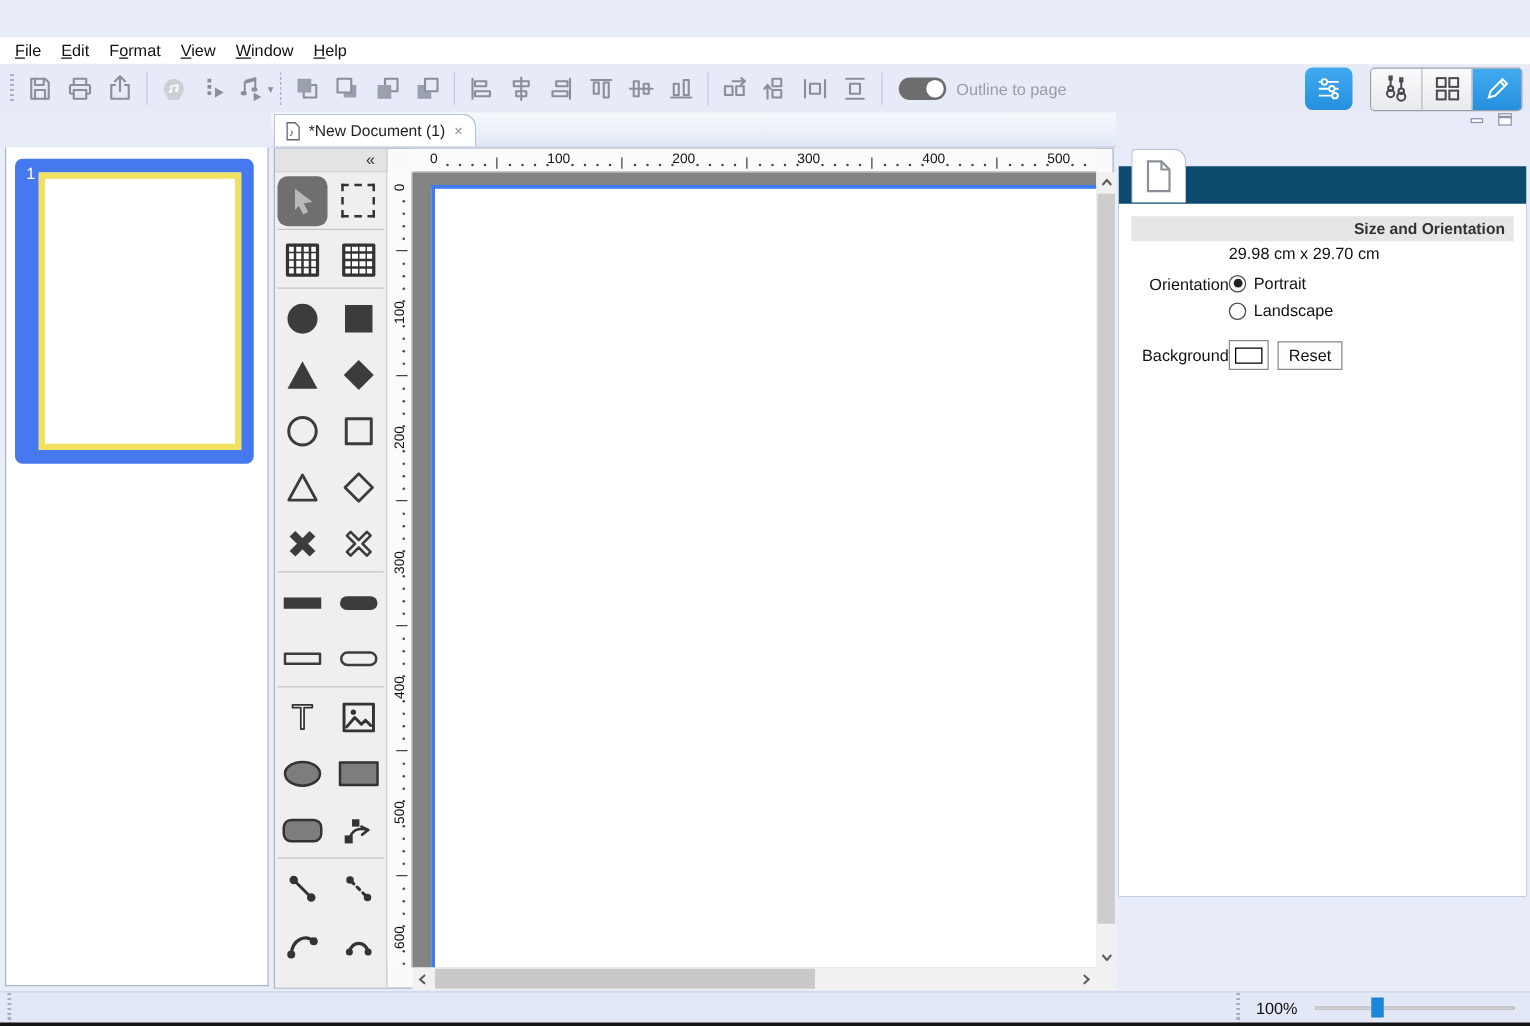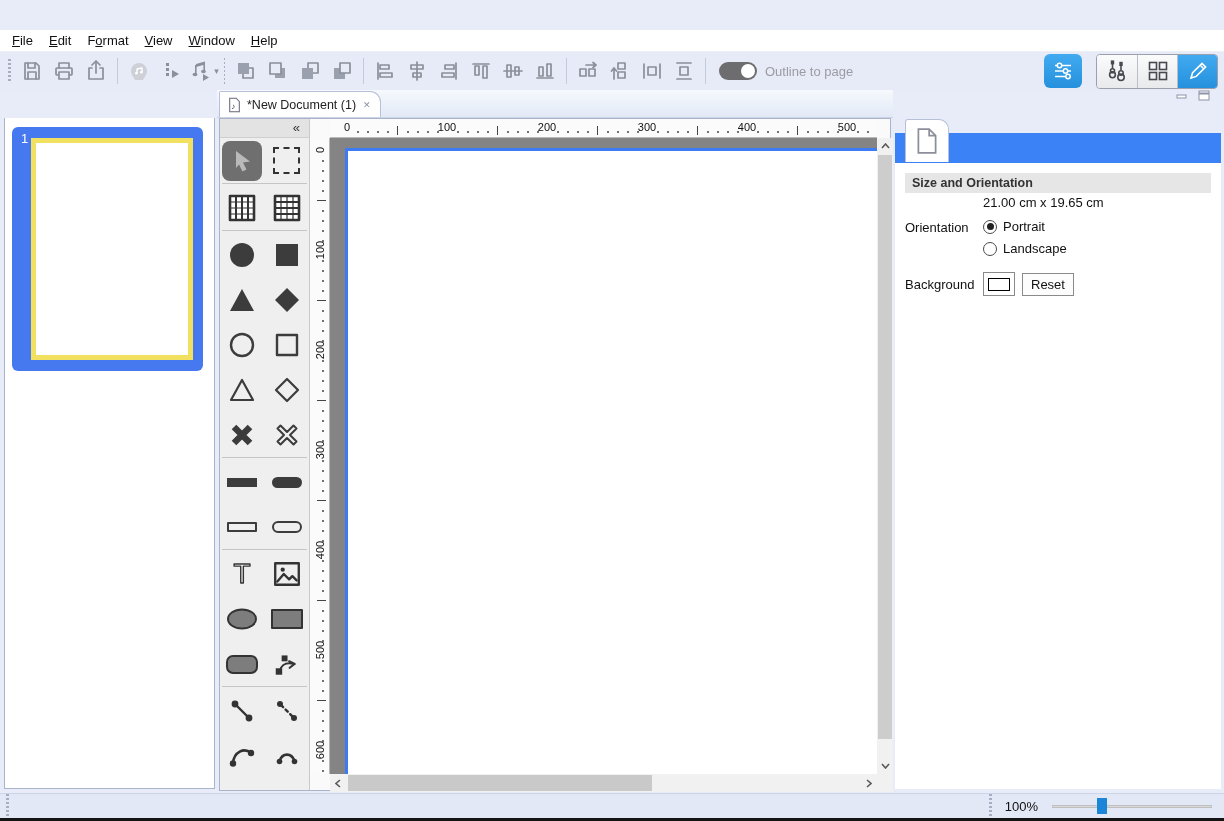--- a/index.html
+++ b/index.html
@@ -81,21 +81,21 @@
   .vsb { position:absolute; left:657px; top:19px; width:16px; height:636px; background:#f1f1f1; }
   .vsb .thumbv { position:absolute; left:1px; right:1px; top:17px; height:584px; background:#cdcdcd; }
   .hsb { position:absolute; left:110px; top:655px; width:547px; height:18px; background:#f1f1f1; }
   .hsb .thumbh { position:absolute; top:1px; bottom:1px; left:18px; width:304px; background:#c9c9c9; }
   .sb-arrow { position:absolute; width:16px; height:16px; display:flex; align-items:center; justify-content:center; }
   .sb-arrow svg { stroke:#5a5a5a; stroke-width:1.6; fill:none; }
   .sbcorner { position:absolute; left:657px; top:655px; width:16px; height:18px; background:#f1f1f1; }
 
   
   .rp-head { position:absolute; left:895px; top:90px; width:326px; height:28px; }
-  .rp-body { position:absolute; left:895px; top:133px; width:326px; height:656px; background:#3b82f6; }
+  .rp-body { position:absolute; left:895px; top:133px; width:326px; height:584px; background:#0c4a6e;text-align:right; }
   .rp-tab { position:absolute; left:905px; top:119px; width:44px; height:43px; background:#fff; border:1px solid #b6c0d6; border-bottom:none; border-radius:3px 10px 0 0; display:flex; align-items:center; justify-content:center; z-index:2; }
   .rp-inner { position:absolute; top:30px; left:0; right:0; bottom:0; background:#fff; padding:6px 10px; }
   .rp-sect { background:#e6e6e6; font-size:12.5px; font-weight:bold; color:#333; padding:3px 7px; margin:4px 0 2px; }
   .rp-row { display:flex; align-items:center; margin:9px 0 4px; font-size:13px; color:#111; }
   .rp-label { width:78px; flex-shrink:0; }
   .combo { width:108px; height:23px; background:linear-gradient(#ededed,#dcdcdc); border:1px solid #8a8a8a; display:flex; align-items:center; padding:0 5px; font-size:13px; }
   .combo .chev { margin-left:auto; font-size:10px; color:#555; }
   .btn { height:23px; padding:0 8px; font-size:13px; background:#fdfdfd; border:1px solid #8a8a8a; color:#111; display:inline-flex; align-items:center; margin-left:7px; }
   .btn.disabled { border-color:#bcbcbc; color:#aaa; }
   .radio { width:14px; height:14px; border:1px solid #4a4a4a; border-radius:50%; display:inline-flex; align-items:center; justify-content:center; margin-right:6px; flex-shrink:0; background:#fff; }
@@ -738,21 +738,21 @@
     <svg width="26" height="28" viewBox="0 0 24 26">
         <path d="M4 2h10l6 6v16H4z" fill="#fff" stroke="#8a8f99" stroke-width="1.6"></path>
         <path d="M14 2v6h6" fill="none" stroke="#8a8f99" stroke-width="1.6"></path>
       </svg>
   </div>
   <div class="rp-body">
     <div class="rp-inner">
       <div class="rp-sect">Size and Orientation</div>
       <div class="rp-row" style="margin-top:2px;">
         <span class="rp-label"></span>
-        <span>21.00 cm x 19.65 cm</span>
+        <span>29.98 cm x 29.70 cm</span>
       </div>
       <div class="rp-row" style="align-items:flex-start;">
         <span class="rp-label" style="padding-top:1px;">Orientation</span>
         <span>
           <span class="radio-line">
               <span class="radio sel"></span>
               <span>Portrait</span>
             </span>
           <span class="radio-line">
               <span class="radio"></span>

